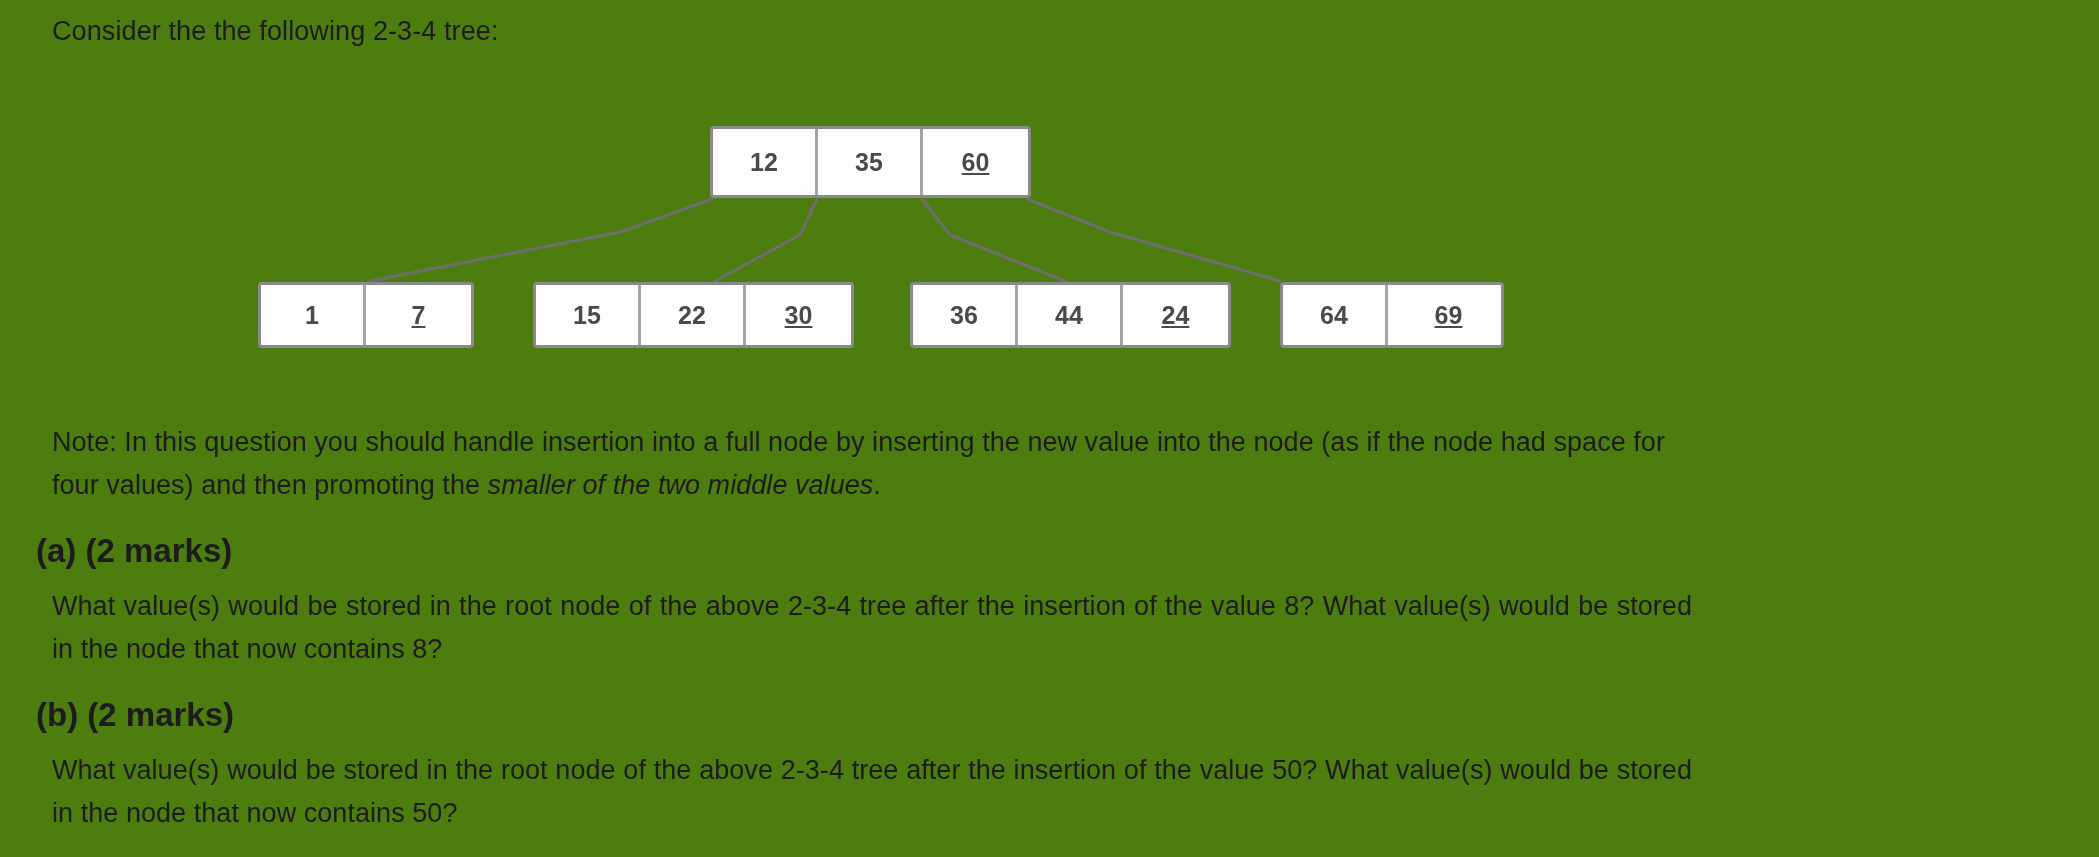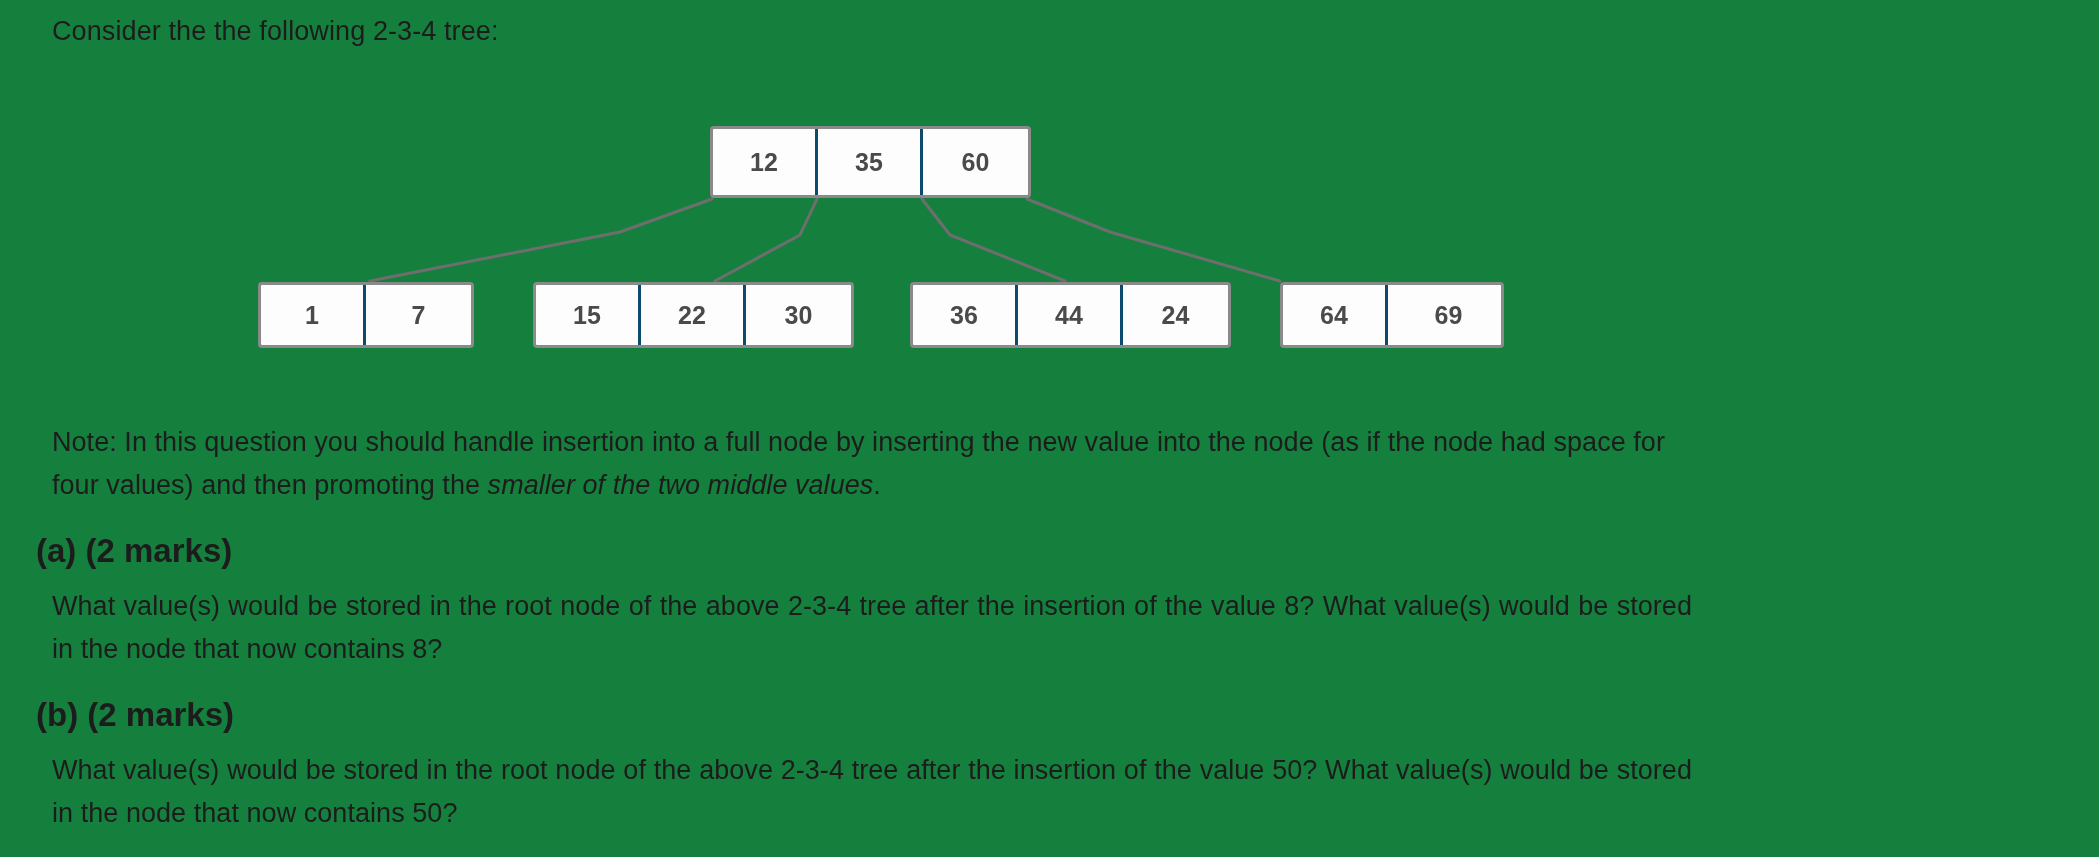--- a/index.html
+++ b/index.html
@@ -12,21 +12,21 @@
     height: 857px;
     font-family: "Liberation Sans", sans-serif;
     color: #1a1a1a;
     overflow: hidden;
   }
 
   #page {
     position: relative;
     width: 2099px;
     height: 857px;
-    background: #15803d;
+    background: #4d7c0f;
   }
 
   
   .intro {
     position: absolute;
     left: 52px;
     top: 14px;
     font-size: 27px;
     line-height: 34px;
     color: #1c1c1c;
@@ -84,24 +84,24 @@
   }
   .cell {
     position: relative;
     display: flex;
     align-items: center;
     justify-content: center;
     font-family: "Liberation Sans", sans-serif;
     font-size: 25px;
     font-weight: bold;
     color: #4a4a4a;
-    border-right: 3px solid #0c4a6e;
+    border-right: 3px solid #a3a3a3;
     box-sizing: border-box;
   }
-  .cell:last-child { border-right: none; }
+  .cell:last-child { border-right: none; text-decoration: underline; }
 
   .node.root  { left: 710px; top: 126px; height: 72px; }
   .node.root .cell  { width: 105px; height: 100%; }
 
   .node.leaf { top: 282px; height: 66px; }
   .node.leaf .cell { width: 105px; height: 100%; }
 
   .leaf-0 { left: 258px; }
   .leaf-1 { left: 533px; }
   .leaf-2 { left: 910px; }

